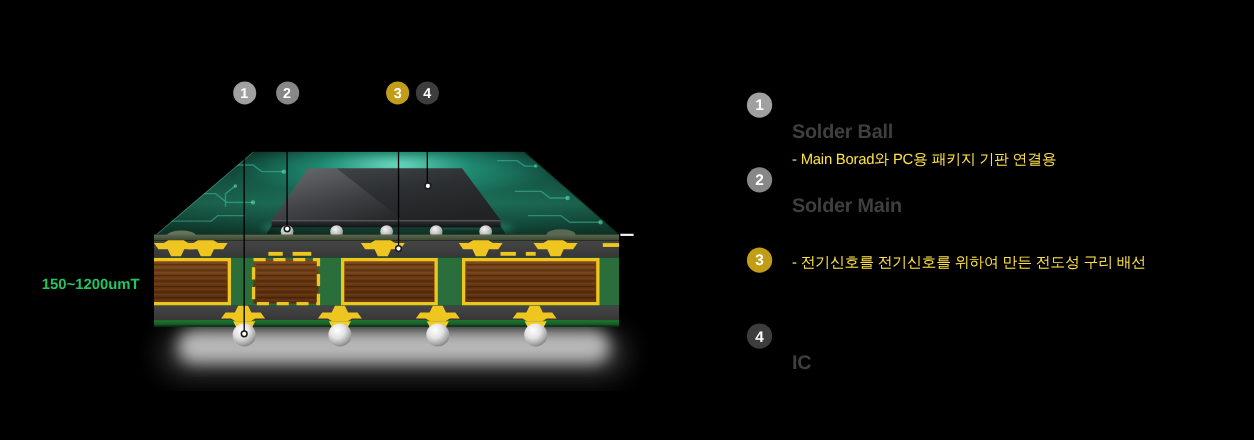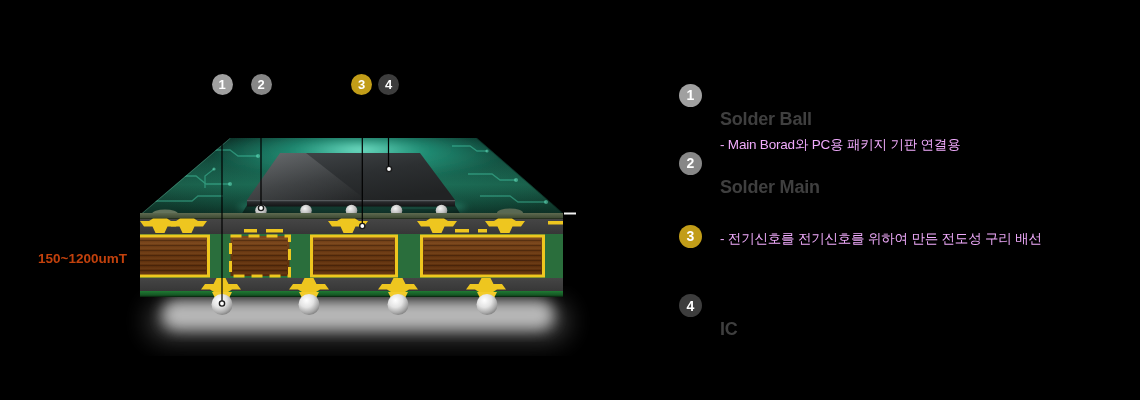--- a/index.html
+++ b/index.html
@@ -5,29 +5,29 @@
   html,body{margin:0;padding:0;background:#000;}
   .stage{position:relative;width:1140px;height:400px;background:#000;overflow:hidden;
          font-family:"Liberation Sans","DejaVu Sans",sans-serif;}
   .diagram{position:absolute;left:0;top:0;width:660px;height:400px;}
   .diagram svg{position:absolute;left:0;top:0;}
   .balloon{position:absolute;width:21px;height:21px;border-radius:50%;
            display:flex;align-items:center;justify-content:center;
            color:#fff;font-size:13px;font-weight:700;
            box-shadow:0 3px 5px rgba(0,0,0,.55);}
   .scale-label{position:absolute;left:38px;top:251px;width:92px;text-align:left;
-               color:#c2410c;font-size:13.5px;font-weight:700;letter-spacing:0;}
+               color:#22c55e;font-size:13.5px;font-weight:700;letter-spacing:0;}
   .legend{position:absolute;left:679px;top:0;width:440px;height:400px;}
   .legend-item{position:absolute;left:0;display:flex;align-items:flex-start;}
   .badge{width:23px;height:23px;border-radius:50%;flex:0 0 23px;
          display:flex;align-items:center;justify-content:center;
          color:#fff;font-size:14px;font-weight:700;}
   .legend-text{margin-left:18px;}
   .legend-title{color:#3f3f3f;font-size:18px;font-weight:700;line-height:23px;letter-spacing:-0.2px;margin-top:24px;}
-  .legend-desc{color:#f0abfc;font-size:13.5px;line-height:17px;margin-top:5px;letter-spacing:-0.2px;}
+  .legend-desc{color:#fde047;font-size:13.5px;line-height:17px;margin-top:5px;letter-spacing:-0.2px;}
 </style>
 </head>
 <body>
 
 <div class="stage">
 
   <div class="diagram">
     <svg width="660" height="400" viewBox="0 0 660 400">
       <defs>
         <linearGradient id="gTop" x1="0" y1="138" x2="0" y2="213" gradientUnits="userSpaceOnUse">

